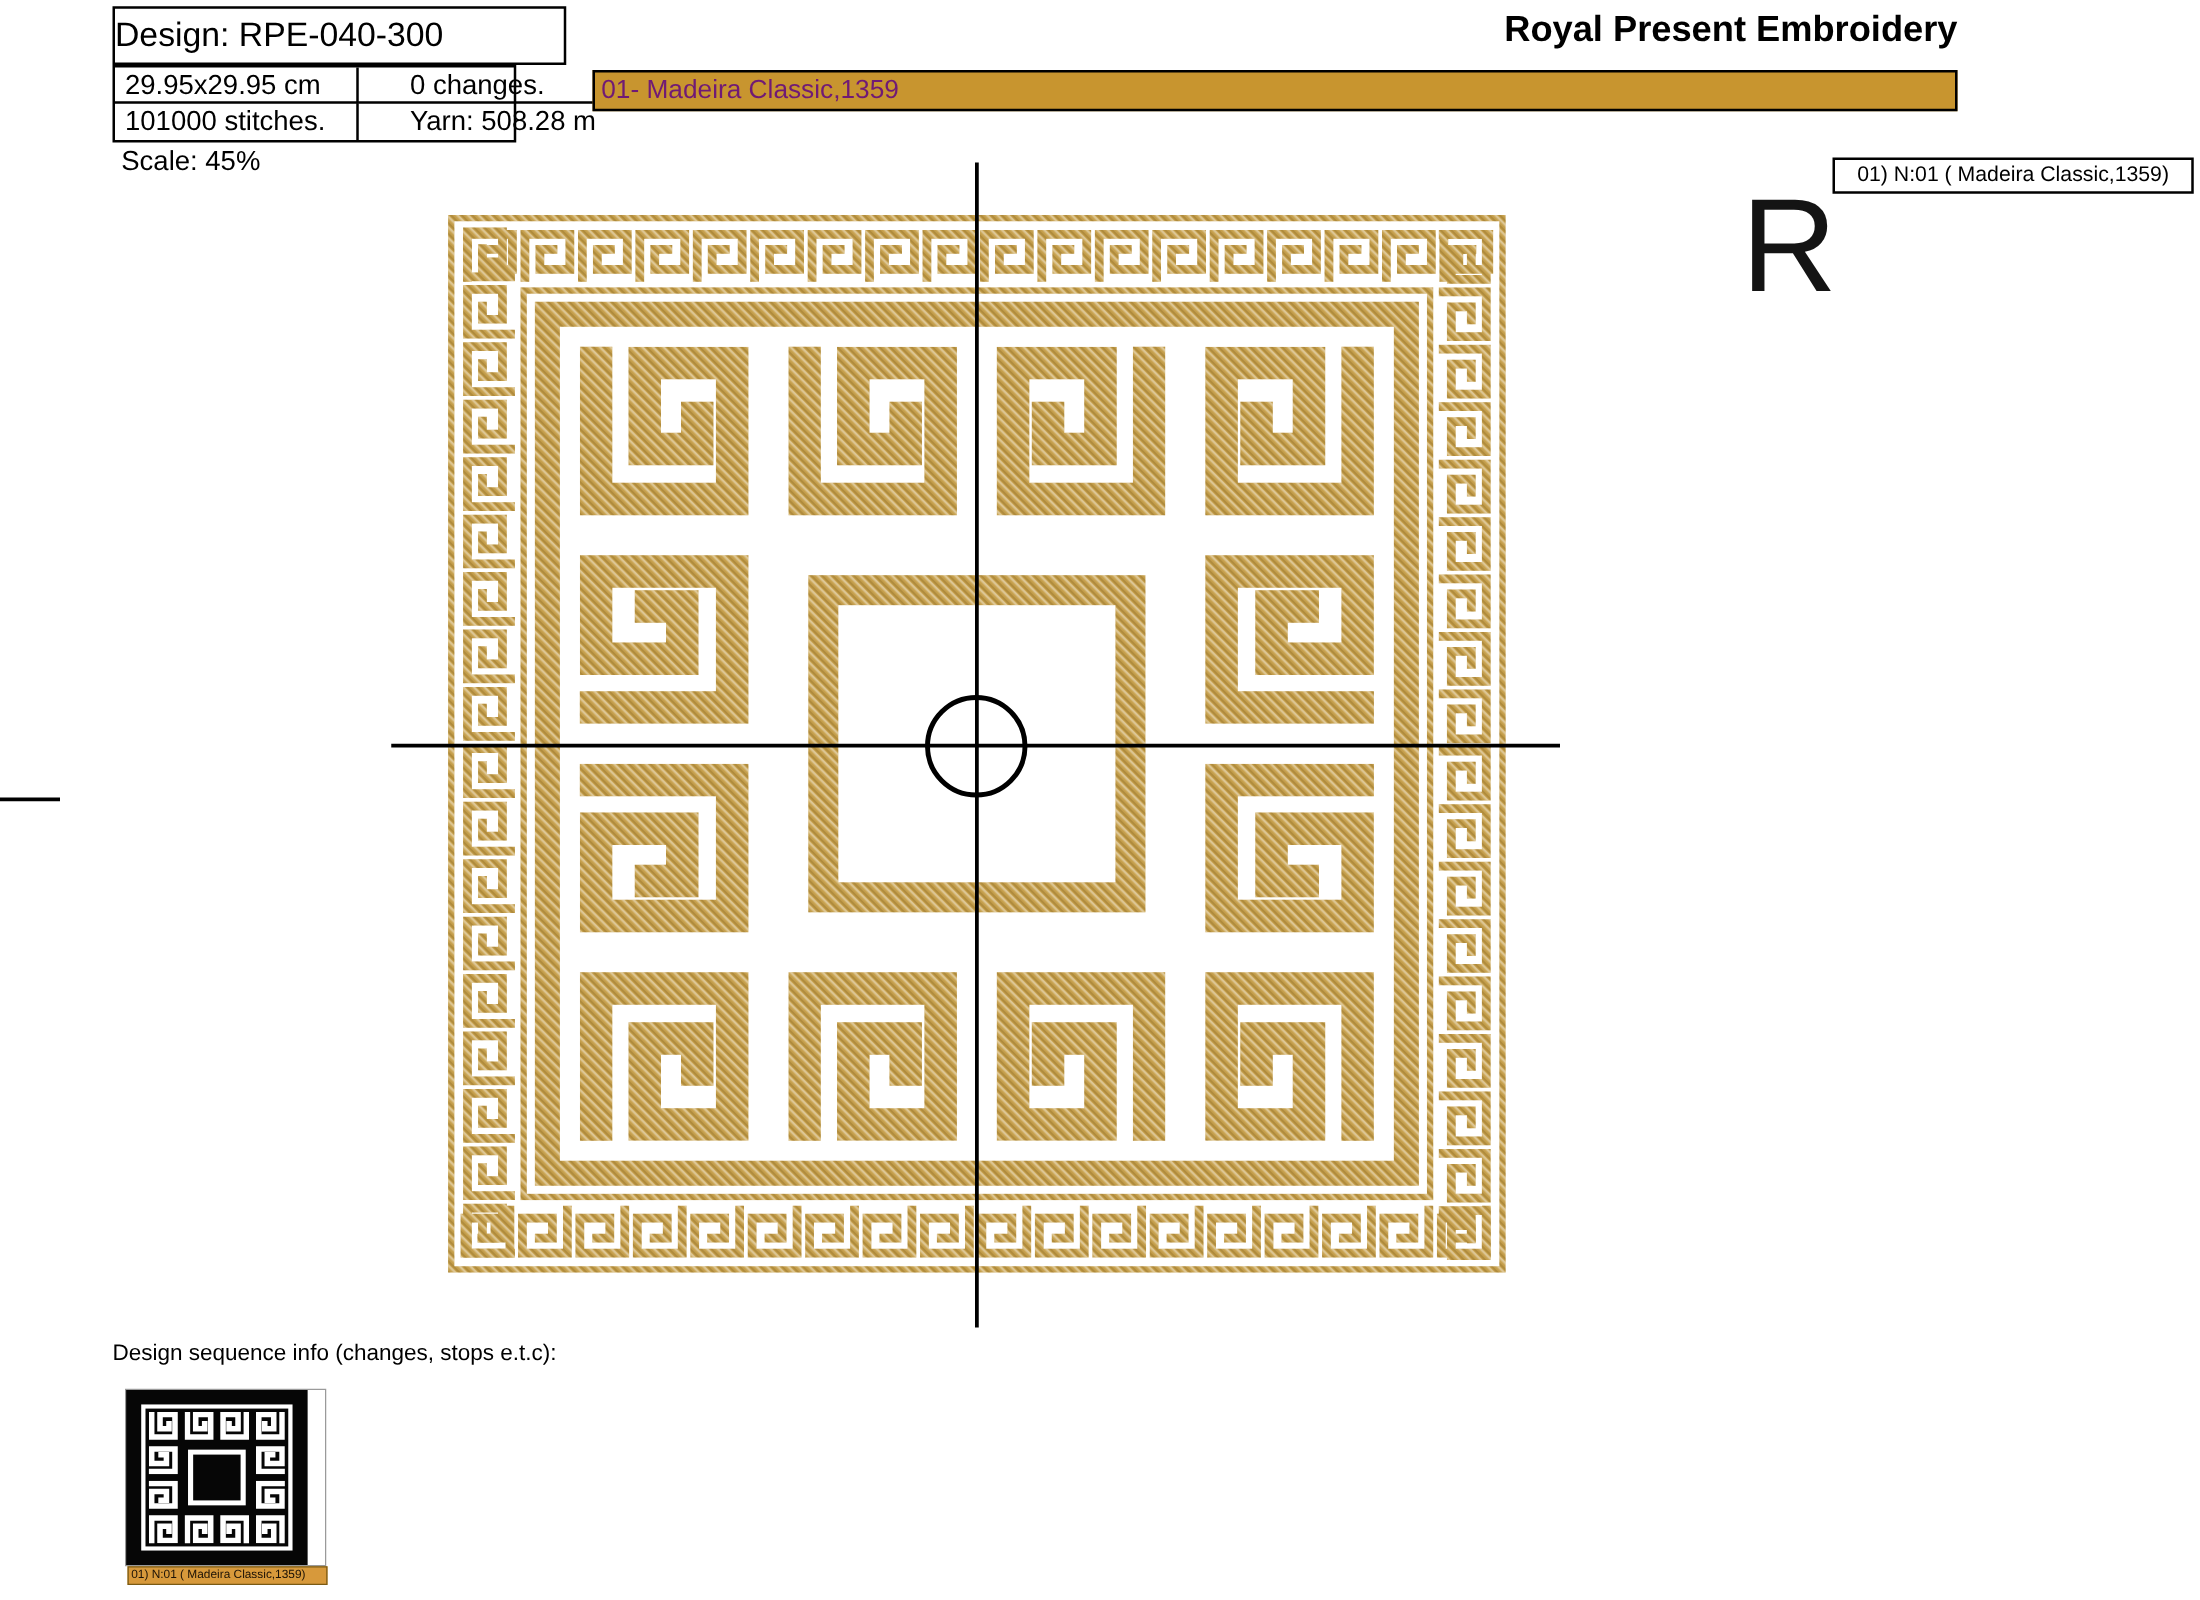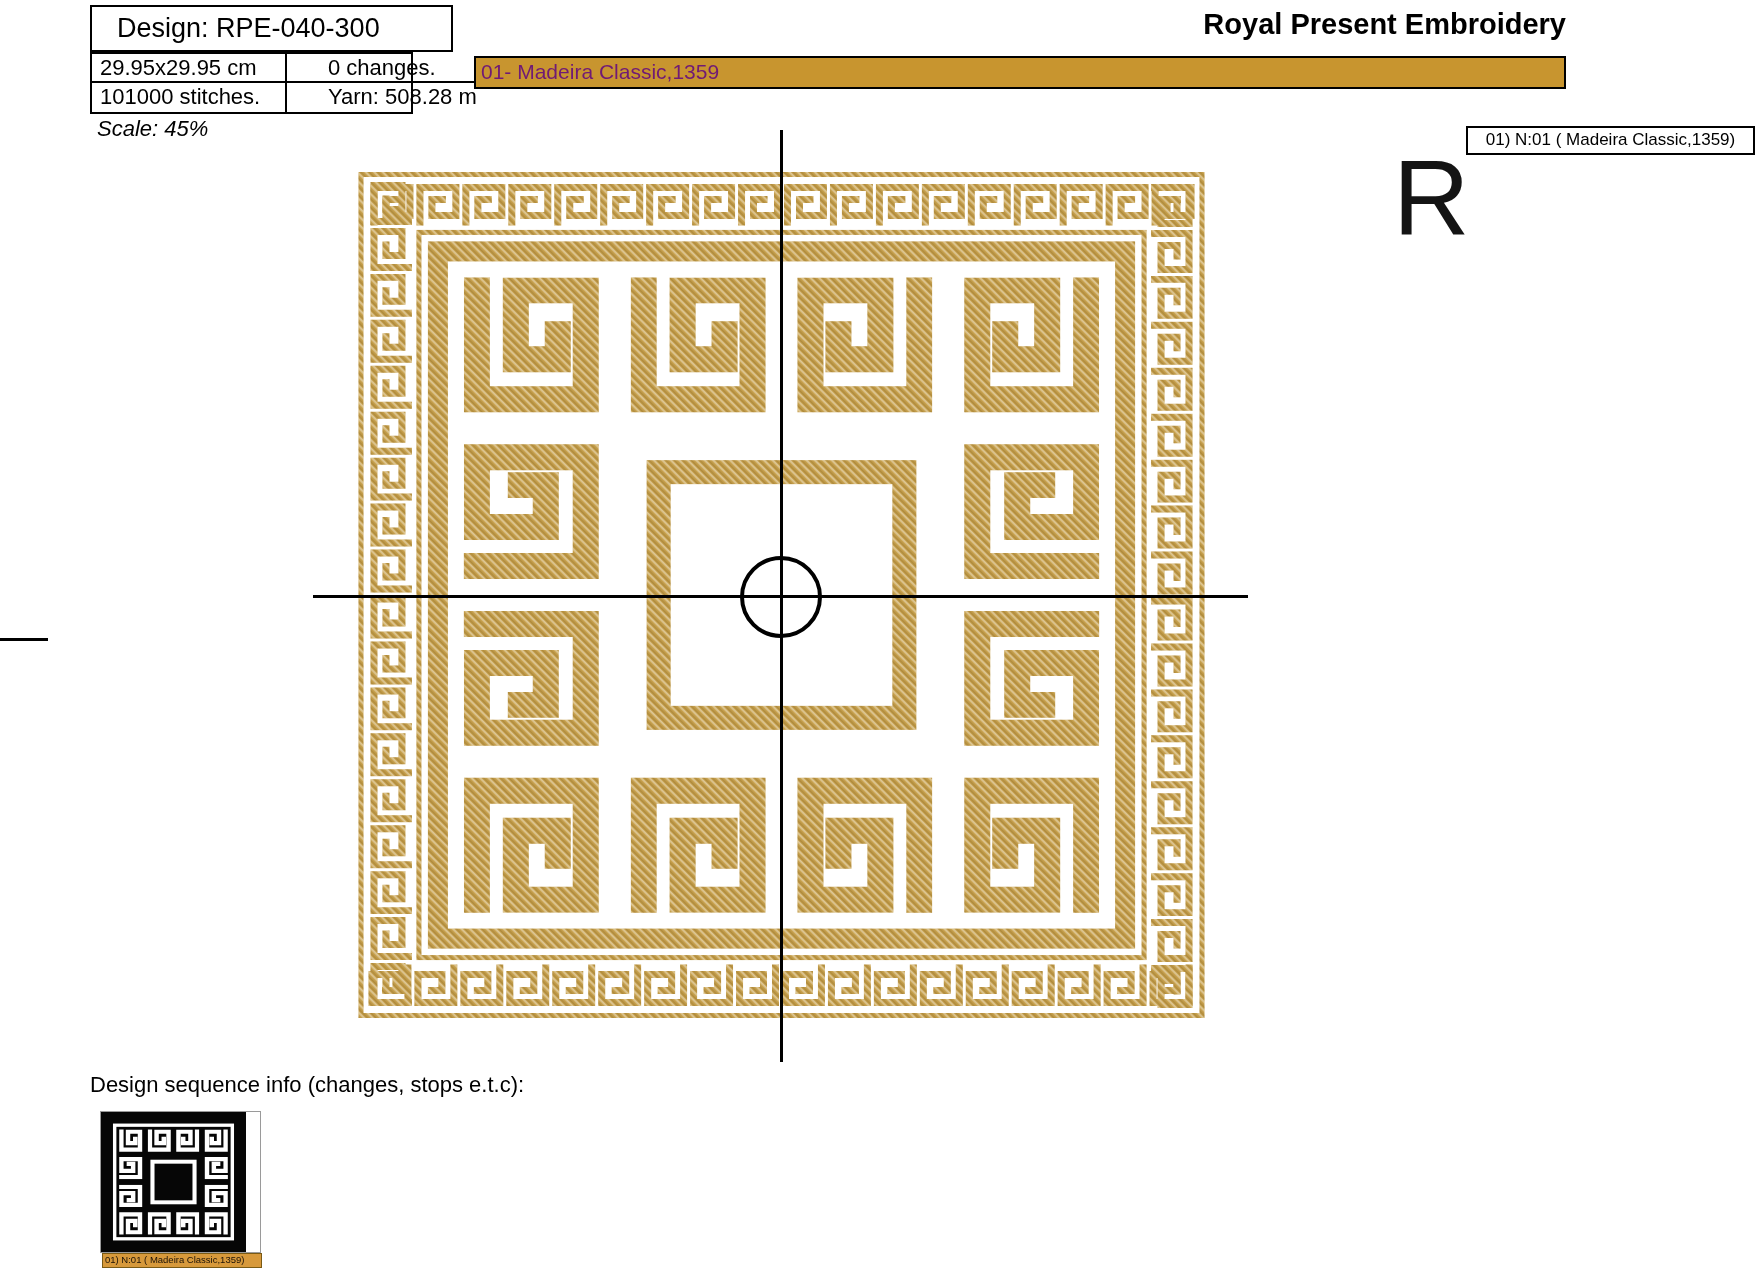--- a/index.html
+++ b/index.html
@@ -8,52 +8,52 @@
     --caption-gold:#D7993B;
     --ink:#000000;
   }
   *{margin:0;padding:0;box-sizing:border-box;}
   html,body{background:#fff;}
   body{font-family:"Liberation Sans",sans-serif;color:#000;}
   #page{position:relative;width:1760px;height:1280px;background:#ffffff;overflow:hidden;}
 
   
   .design-box{position:absolute;left:90px;top:5px;width:363px;height:47px;
-    border:2px solid #000;background:#fff;font-size:27px;line-height:43px;padding-left:25px;
+    border:2px solid #000;background:#fff;font-size:27px;line-height:43px;padding-left:0;
     white-space:nowrap;}
   .stats-table{position:absolute;left:90px;top:52px;width:323px;height:62px;
     border:2px solid #000;background:#fff;display:grid;
     grid-template-columns:195px 1fr;grid-template-rows:29px 29px;}
   .stats-table .cell{font-size:22px;line-height:28px;padding-left:8px;white-space:nowrap;
     border-right:2px solid #000;border-bottom:2px solid #000;}
   .stats-table .cell:nth-child(2n){border-right:none;padding-left:41px;}
   .stats-table .cell:nth-child(n+3){border-bottom:none;}
   .brand-title{position:absolute;left:477px;top:8px;width:1089px;text-align:right;
     font-size:29px;font-weight:600;white-space:nowrap;}
   .thread-bar{position:absolute;left:474px;top:56px;width:1092px;height:33px;
     background:var(--bar-gold);border:2px solid #000;
     font-size:21px;line-height:28px;padding-left:5px;color:#701a75;white-space:nowrap;}
-  .scale-label{position:absolute;left:97px;top:116px;font-size:22px;white-space:nowrap;font-style:italic;}
+  .scale-label{position:absolute;left:97px;top:116px;font-size:22px;white-space:nowrap;}
   .thread-tag{position:absolute;left:1466px;top:126px;width:289px;height:29px;
     border:2px solid #000;background:#fff;font-size:17px;line-height:24px;text-align:center;
     white-space:nowrap;}
   .watermark-r{position:absolute;left:1393px;top:142px;font-size:106px;line-height:1.05;
     font-weight:500;color:#141414;}
 
   
   .design-svg{position:absolute;left:358px;top:171px;width:847px;height:848px;}
   .art-gold{color:var(--thread-gold);}
   .cross-v{position:absolute;left:780px;top:130px;width:3px;height:932px;background:var(--ink);}
   .cross-h{position:absolute;left:313px;top:595px;width:935px;height:3px;background:var(--ink);}
   .center-circle{position:absolute;left:740px;top:556px;width:82px;height:82px;
     border:4px solid var(--ink);border-radius:50%;background:transparent;}
   .edge-tick{position:absolute;left:0px;top:638px;width:48px;height:3px;background:var(--ink);}
 
   
-  .sequence-heading{position:absolute;left:90px;top:1072px;font-size:22px;white-space:nowrap;}
+  .sequence-heading{position:absolute;left:90px;top:1072px;font-size:18px;white-space:nowrap;}
   .thumb-box{position:absolute;left:100px;top:1111px;width:161px;height:142px;
     background:#fff;border:1px solid #9a9a9a;}
   .thumb-black{position:absolute;left:0;top:0;width:145px;height:140px;background:#060606;}
   .thumb-black svg{display:block;width:100%;height:100%;}
   .thumb-caption{position:absolute;left:102px;top:1253px;width:160px;height:15px;
     background:var(--caption-gold);border:1px solid #7a5a14;
     font-size:9.5px;line-height:12px;padding-left:2px;color:#1c1206;
     white-space:nowrap;overflow:hidden;}
 </style>
 </head>

